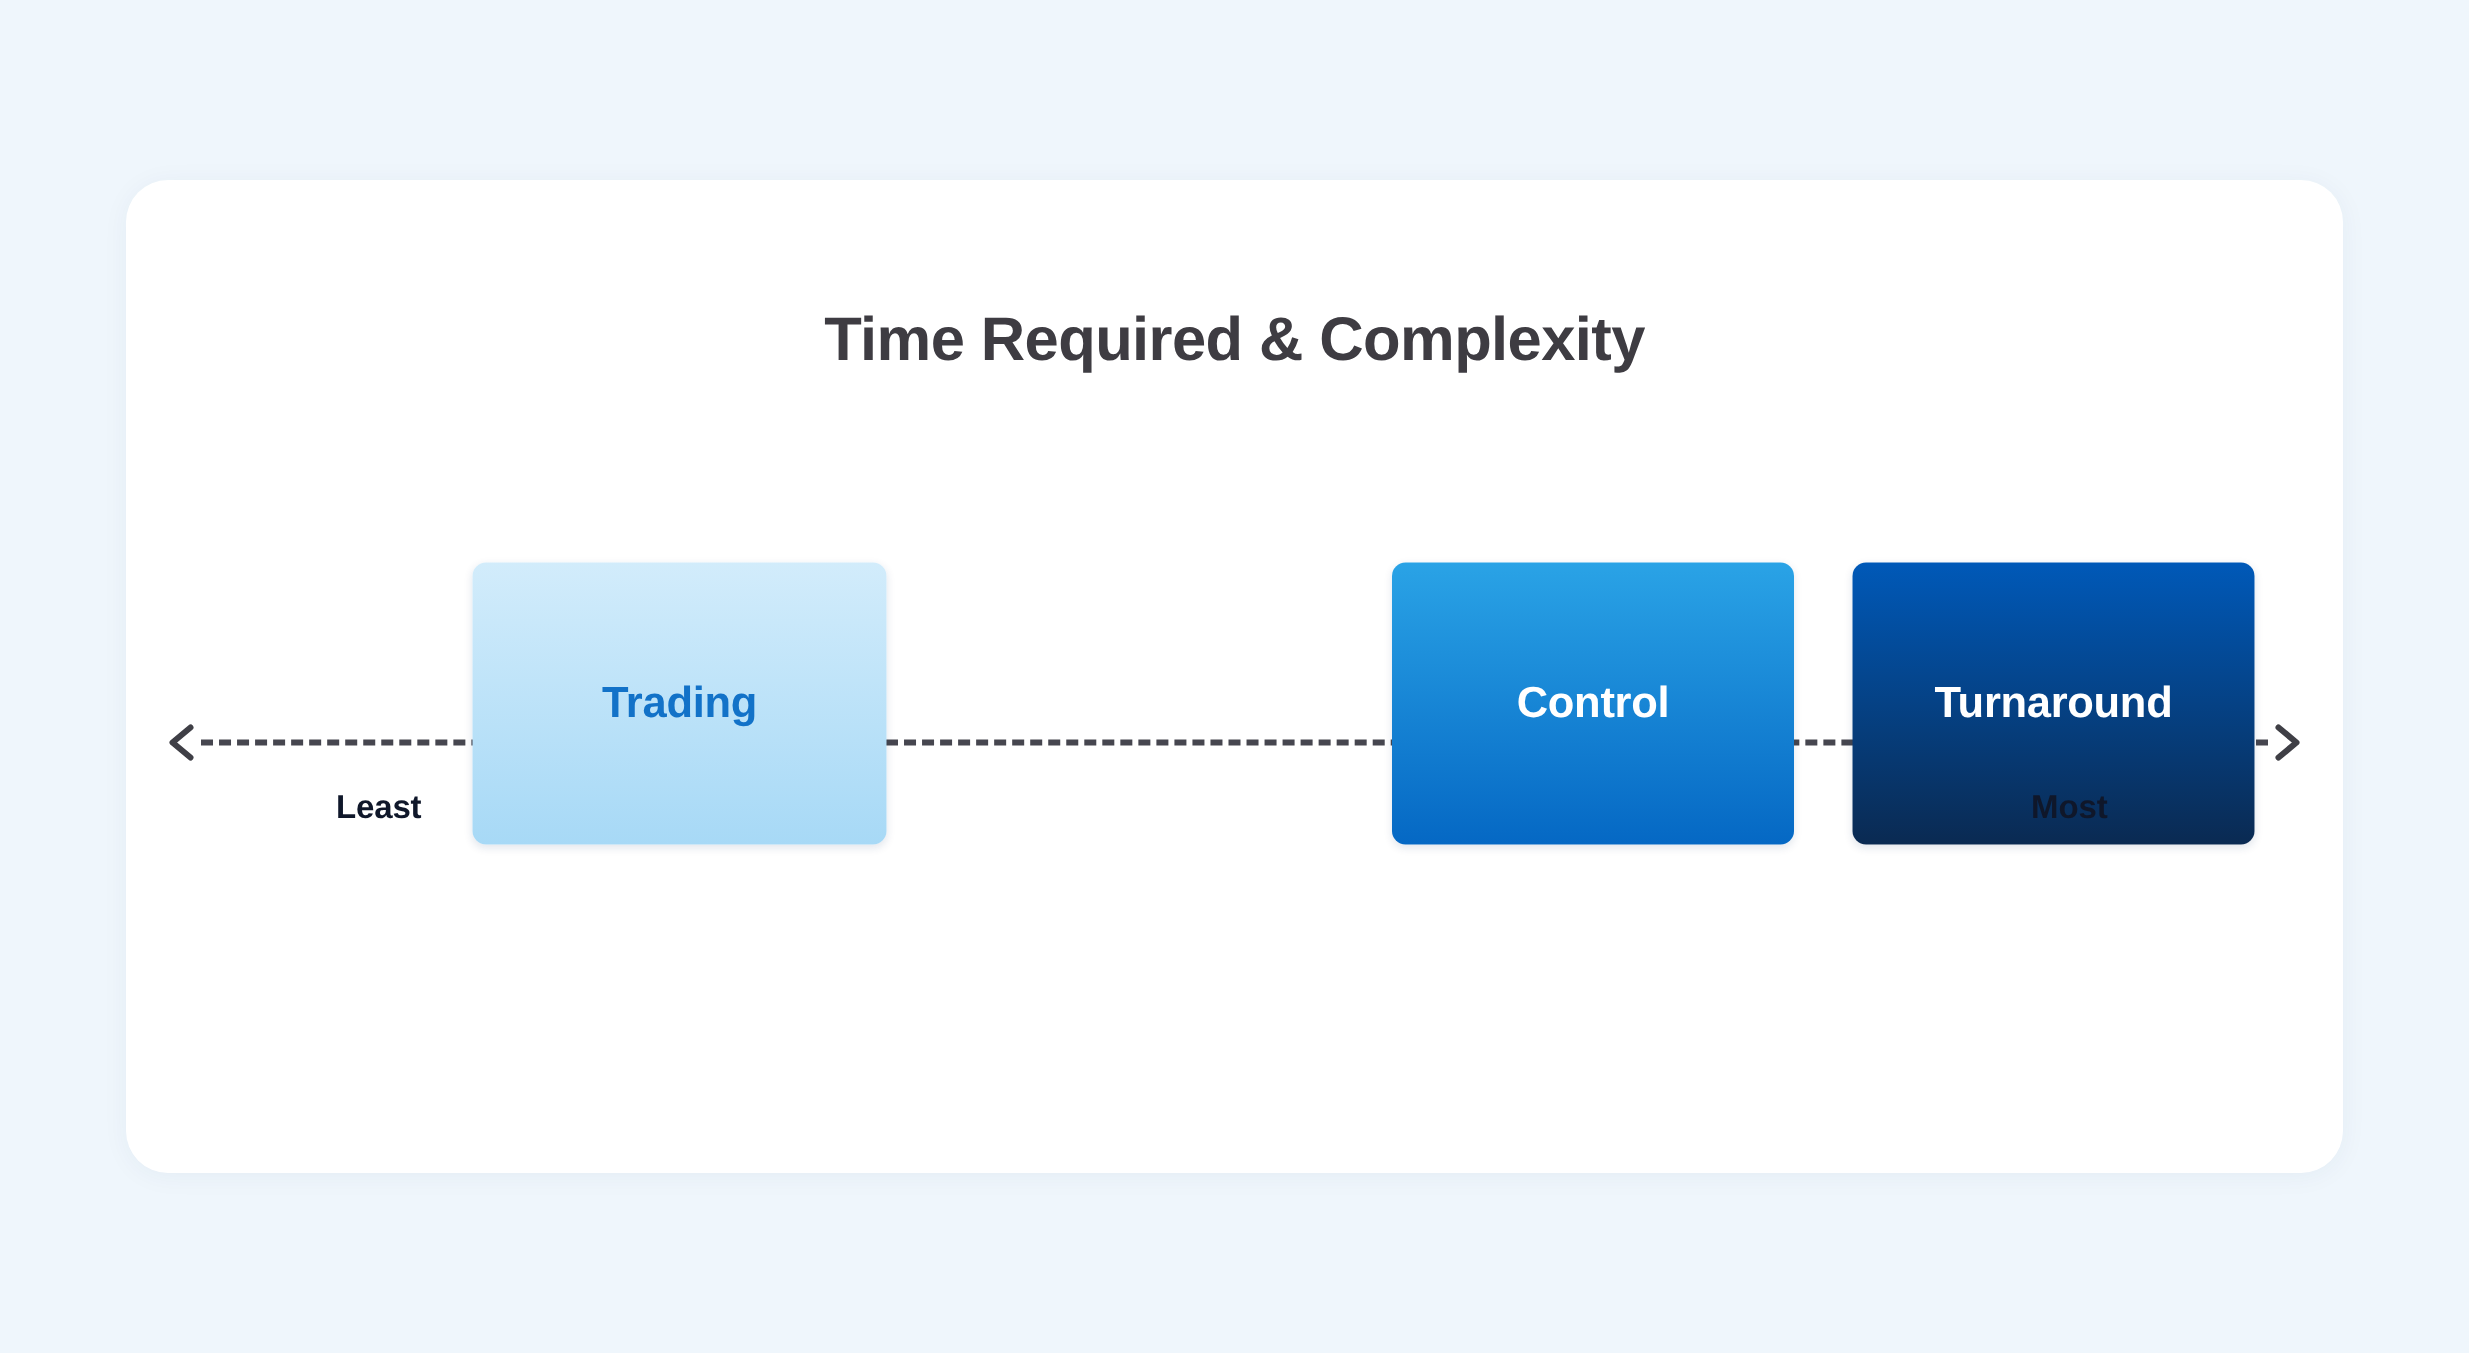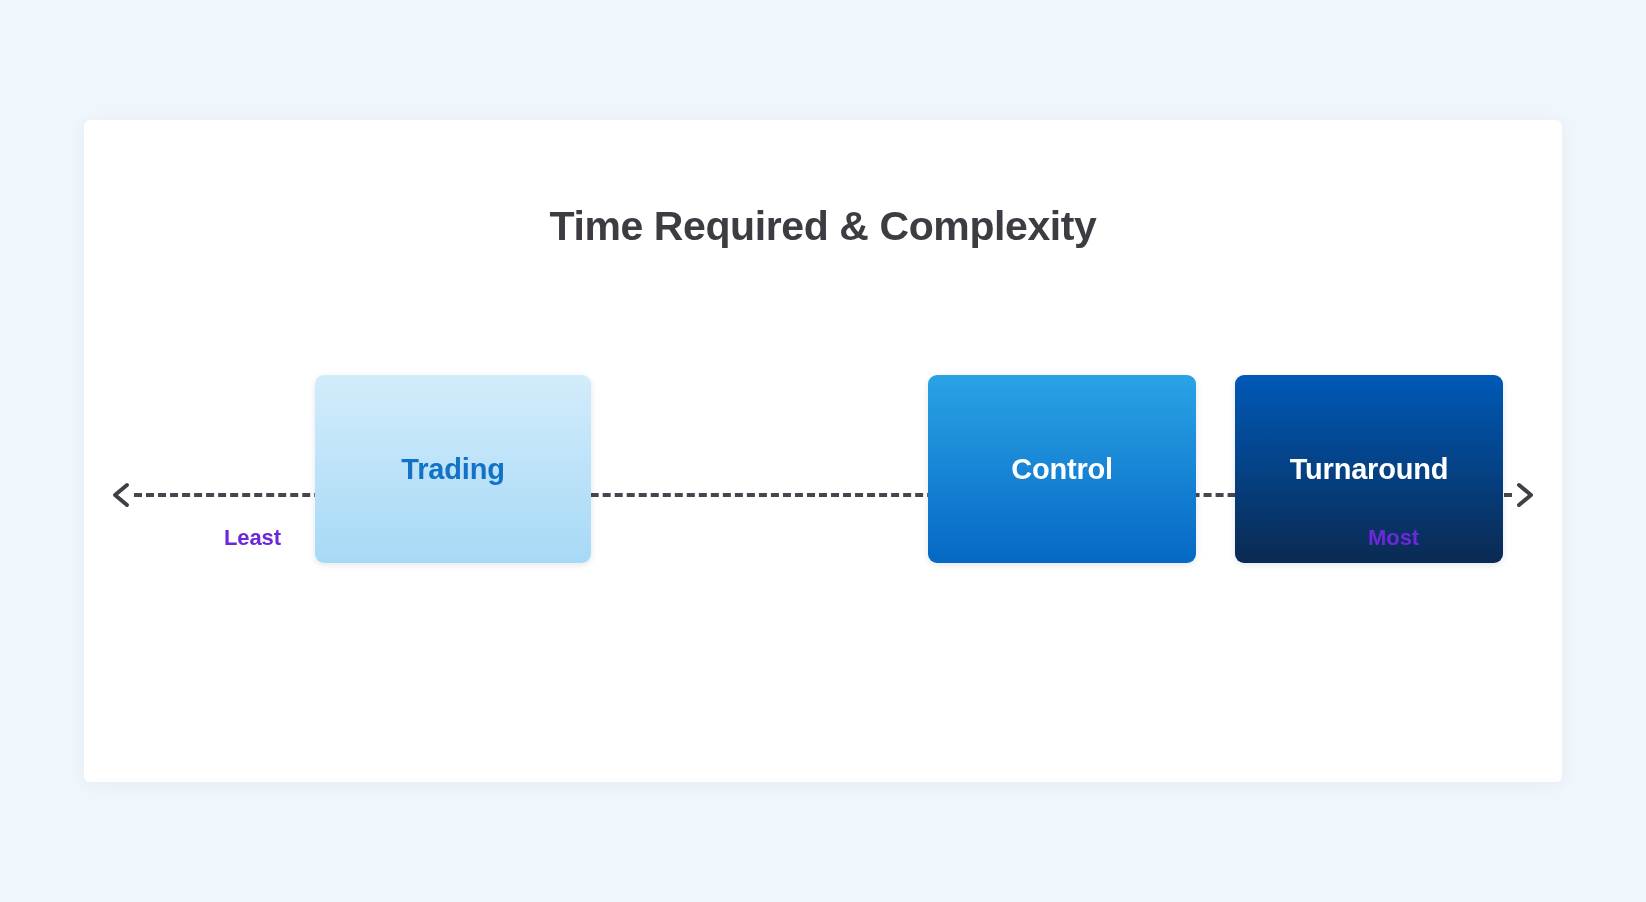--- a/index.html
+++ b/index.html
@@ -25,21 +25,21 @@
     justify-content: center;
   }
 
   .card {
     position: absolute;
     left: 84px;
     top: 120px;
     width: 1478px;
     height: 662px;
     background: #ffffff;
-    border-radius: 6px;
+    border-radius: 28px;
     box-shadow: 0 2px 18px rgba(24, 60, 100, 0.05);
   }
 
   .card-title {
     position: absolute;
     top: 83px;
     left: 0;
     width: 100%;
     text-align: center;
     font-size: 41px;
@@ -134,25 +134,25 @@
   }
 
   .stage-label-line { display: block; }
 
   
   .caption {
     position: absolute;
     top: 150px;
     font-size: 22px;
     font-weight: bold;
-    color: #6d28d9;
+    color: #0f172a;
     letter-spacing: -0.1px;
   }
   .caption-least { left: 140px; }
-  .caption-most  { right: 143px; }
+  .caption-most  { right: 157px; }
 </style>
 </head>
 <body>
 
 <div class="page">
 
   <div class="card">
 
     <div class="card-title">Time Required &amp; Complexity</div>
 

